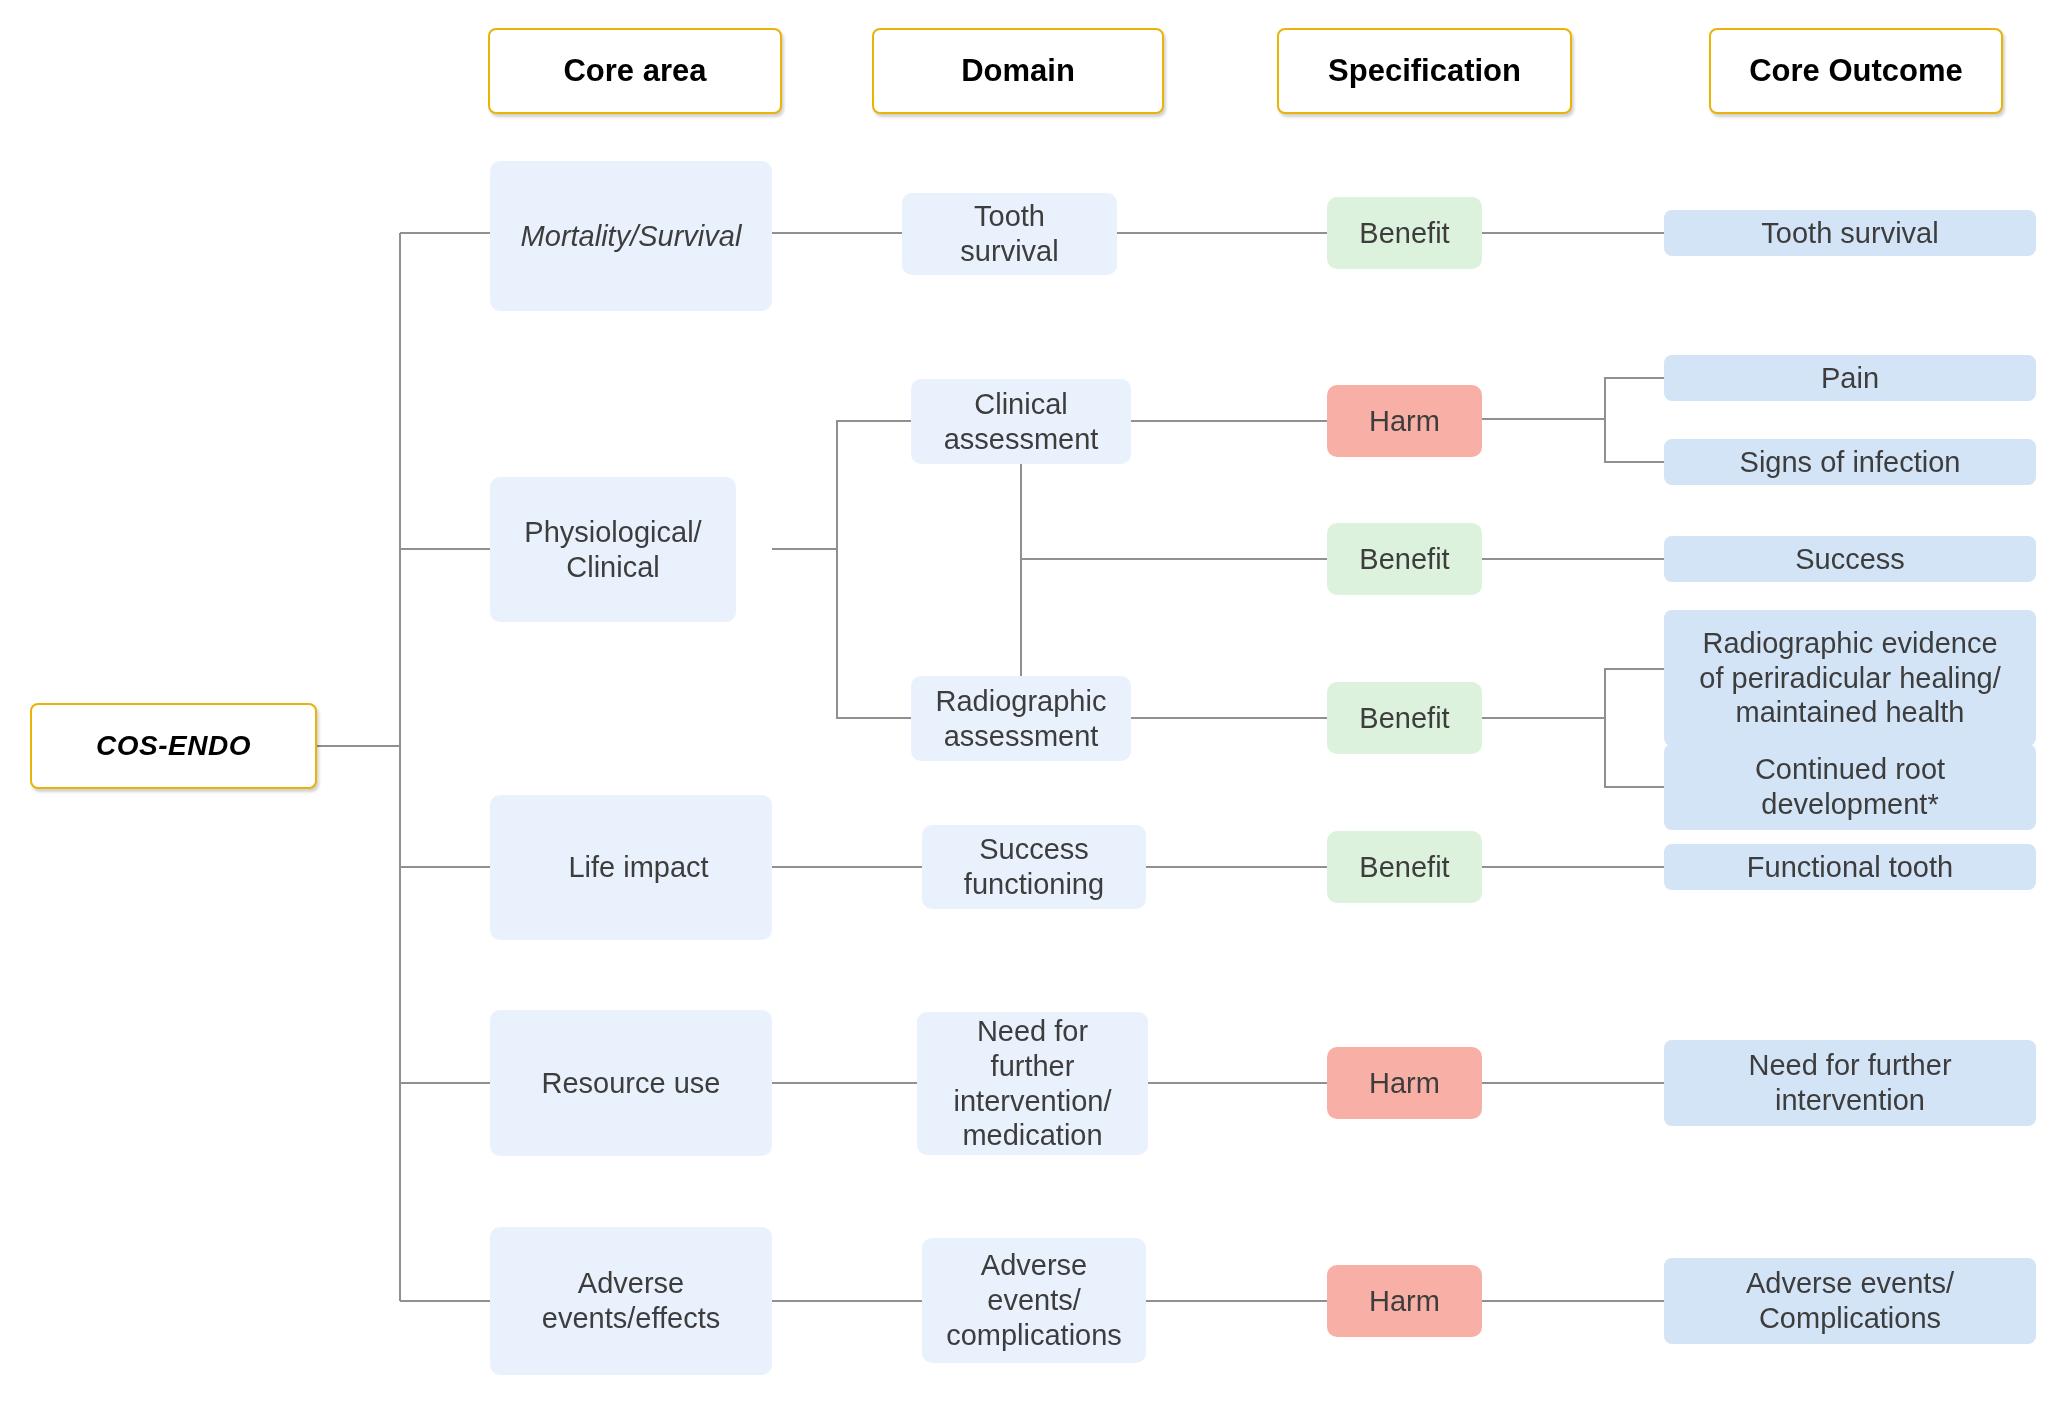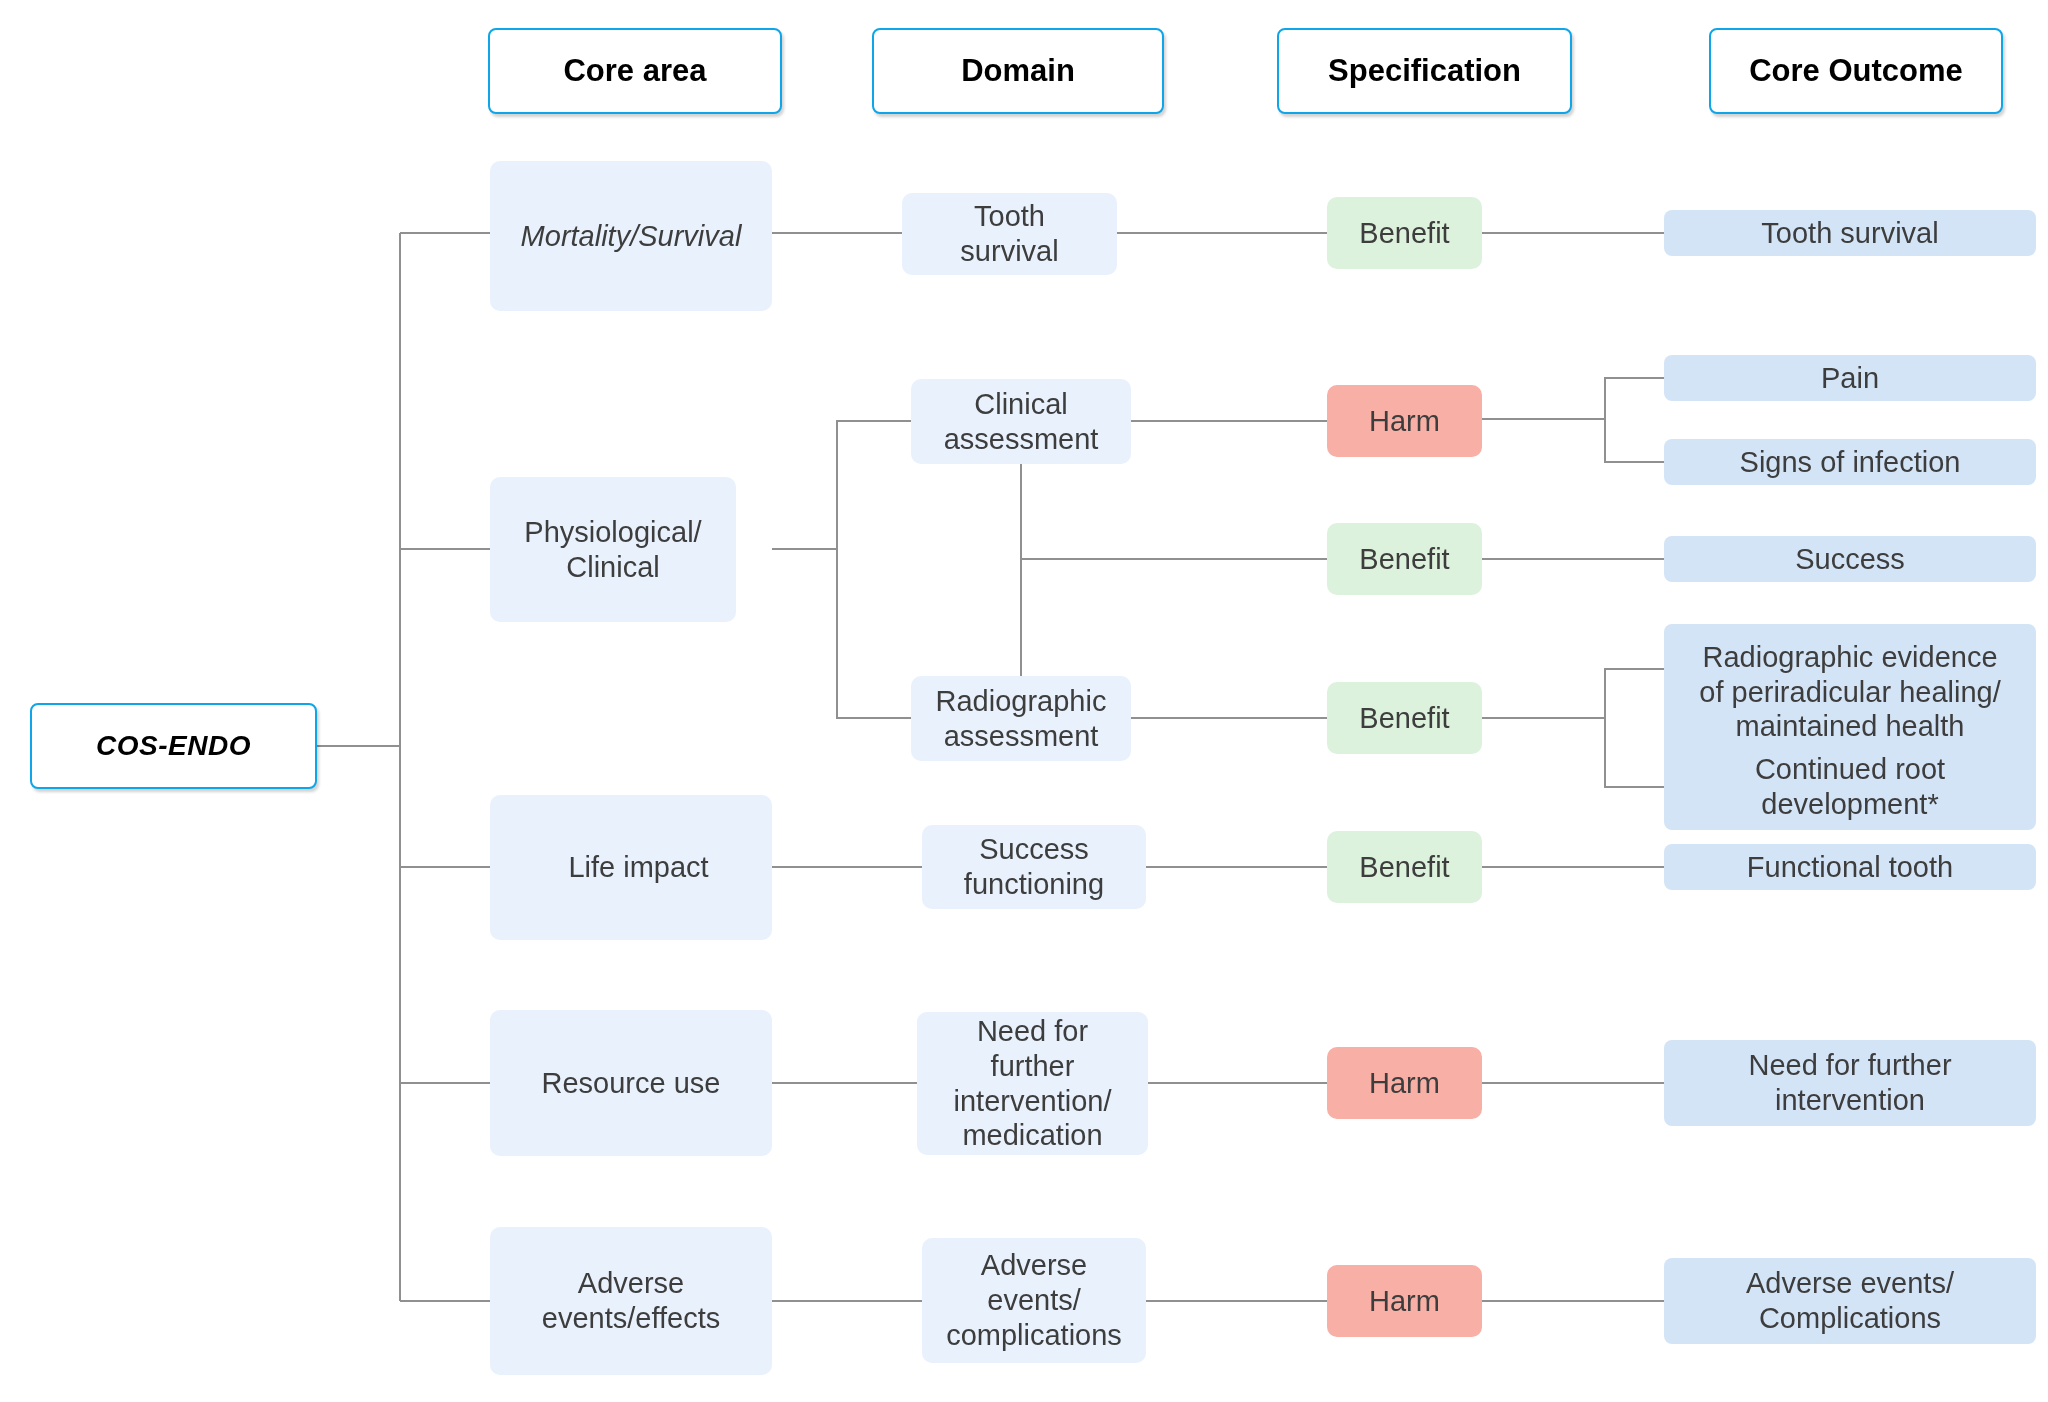--- a/index.html
+++ b/index.html
@@ -19,21 +19,21 @@
     white-space:pre-line;
     box-sizing:border-box;
     color:#3d3d3d;
     font-size:29px;
     line-height:1.2;
     border-radius:10px;
     padding:2px 6px;
   }
   .node.header,.node.root{
     background:#ffffff;
-    border:2px solid #0ea5e9;
+    border:2px solid #eab308;
     border-radius:8px;
     font-weight:bold;
     color:#000000;
     font-size:31px;
     box-shadow:2px 3px 3px rgba(0,0,0,0.18);
   }
   .node.root{font-size:28px;letter-spacing:0.5px;font-style:italic;}
   .node.area{background:#e8f1fc;}
   .node.domain{background:#e8f1fc;}
   .node.benefit{background:#ddf2dd;}
@@ -108,21 +108,21 @@
       <div class="node harm" style="left: 1327px; top: 385px; width: 155px; height: 72px;">Harm</div>
       <div class="node benefit" style="left: 1327px; top: 523px; width: 155px; height: 72px;">Benefit</div>
       <div class="node benefit" style="left: 1327px; top: 682px; width: 155px; height: 72px;">Benefit</div>
       <div class="node benefit" style="left: 1327px; top: 831px; width: 155px; height: 72px;">Benefit</div>
       <div class="node harm" style="left: 1327px; top: 1047px; width: 155px; height: 72px;">Harm</div>
       <div class="node harm" style="left: 1327px; top: 1265px; width: 155px; height: 72px;">Harm</div>
       <div class="node outcome" style="left: 1664px; top: 210px; width: 372px; height: 46px;">Tooth survival</div>
       <div class="node outcome" style="left: 1664px; top: 355px; width: 372px; height: 46px;">Pain</div>
       <div class="node outcome" style="left: 1664px; top: 439px; width: 372px; height: 46px;">Signs of infection</div>
       <div class="node outcome" style="left: 1664px; top: 536px; width: 372px; height: 46px;">Success</div>
-      <div class="node outcome" style="left: 1664px; top: 624px; width: 372px; height: 136px;">Radiographic evidence
+      <div class="node outcome" style="left: 1664px; top: 610px; width: 372px; height: 136px;">Radiographic evidence
 of periradicular healing/
 maintained health</div>
       <div class="node outcome" style="left: 1664px; top: 744px; width: 372px; height: 86px;">Continued root
 development*</div>
       <div class="node outcome" style="left: 1664px; top: 844px; width: 372px; height: 46px;">Functional tooth</div>
       <div class="node outcome" style="left: 1664px; top: 1040px; width: 372px; height: 86px;">Need for further
 intervention</div>
       <div class="node outcome" style="left: 1664px; top: 1258px; width: 372px; height: 86px;">Adverse events/
 Complications</div>
     </div>

